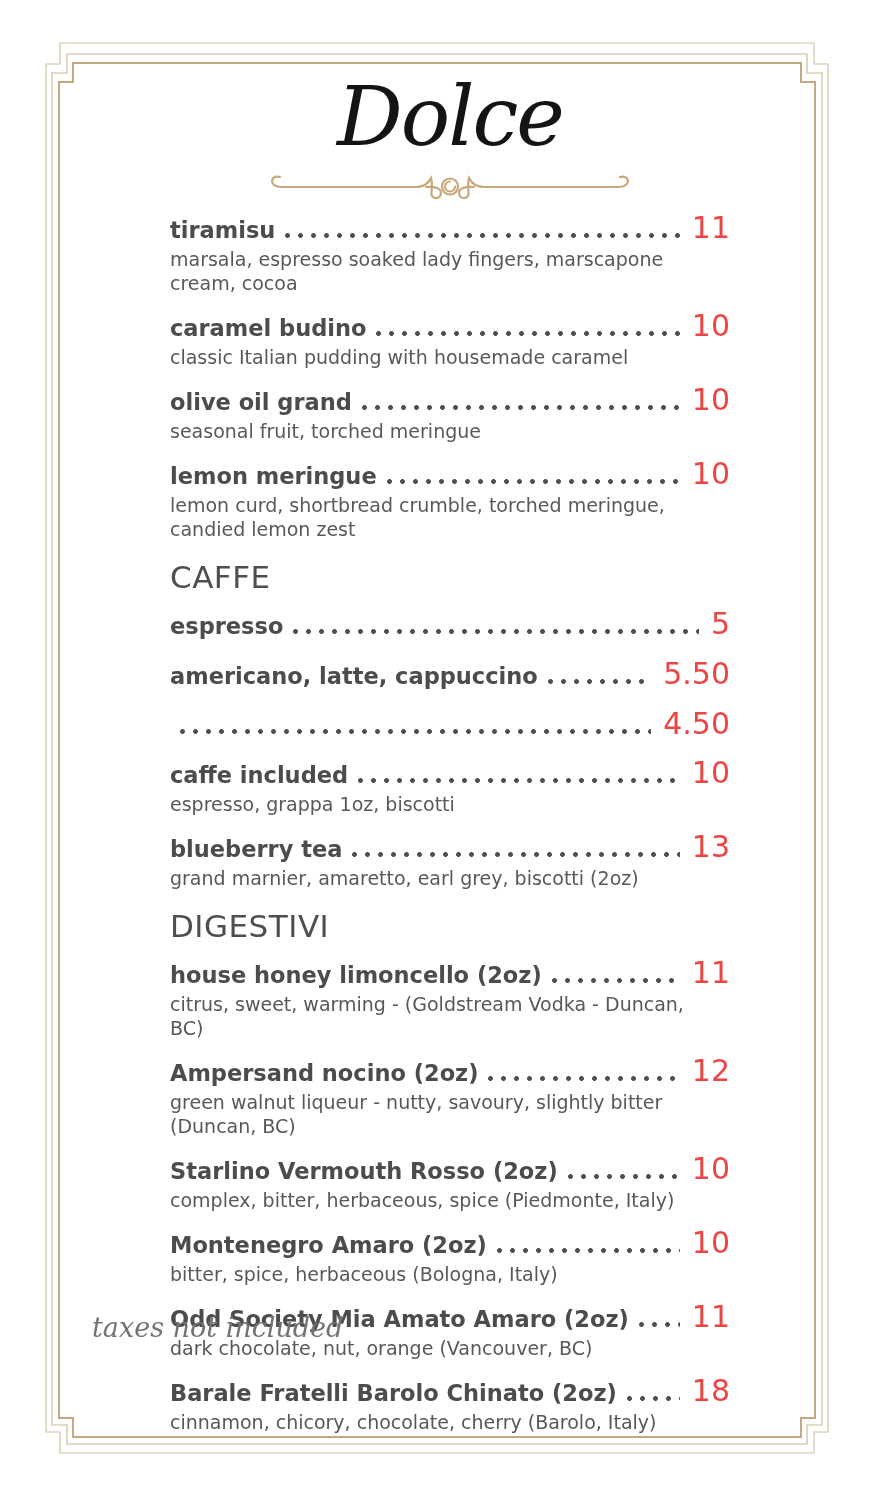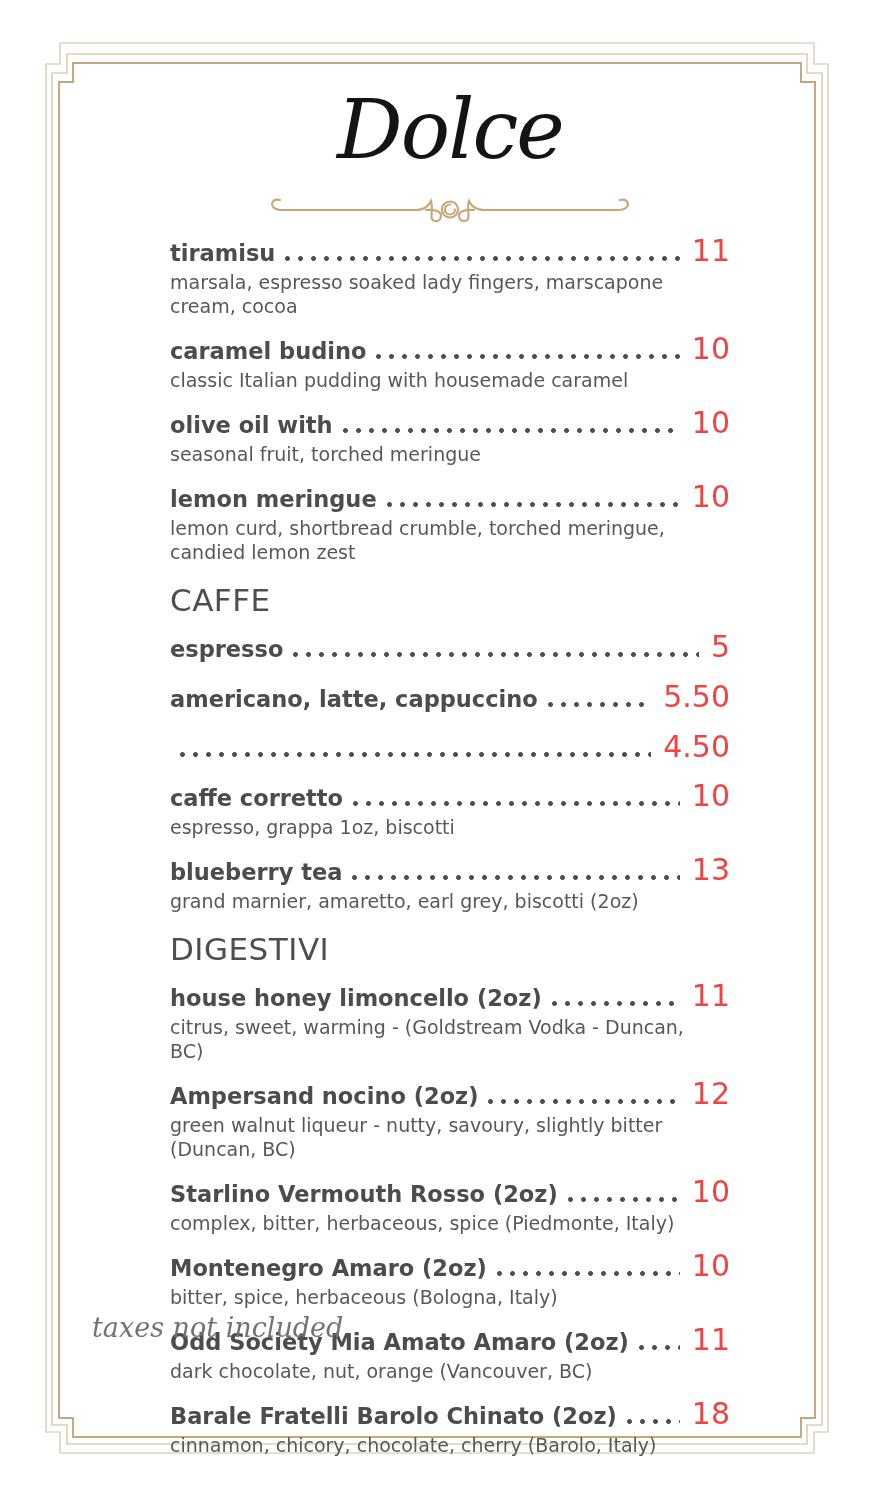--- a/index.html
+++ b/index.html
@@ -1,20 +1,20 @@
 <!DOCTYPE html>
 <html><head>
 <meta charset="utf-8">
 <style>
   html,body{margin:0;padding:0;background:#ffffff;width:874px;height:1500px;overflow:hidden;
     font-family:"DejaVu Sans","Liberation Sans",sans-serif;}
   .page{position:relative;width:874px;height:1500px;background:#fff;}
   .frame-svg{position:absolute;left:0;top:0;width:874px;height:1500px;pointer-events:none;}
   .content{position:absolute;left:170px;top:0;width:560px;}
-  .menu-title{margin:16px;padding-top:66px;text-align:center;
+  .menu-title{margin:3px;padding-top:66px;text-align:center;
     font-family:"DejaVu Serif","Liberation Serif",serif;font-style:italic;font-weight:400;
     font-size:82px;line-height:96px;color:#141414;letter-spacing:-2px;}
   .divider{display:block;margin:6px auto 10px auto;}
   .section-header{margin:6px 0 12px 0;text-align:left;font-weight:400;
     font-size:31px;line-height:40px;color:#4e4e4e;letter-spacing:0.5px;}
   .menu-item{margin:0 0 16px 0;}
   .menu-item.no-desc{margin-bottom:19px;}
   .row{display:flex;align-items:baseline;}
   .item-name{font-size:22.5px;font-weight:700;color:#4c4c4c;line-height:28px;white-space:nowrap;}
   .dots{flex:1;height:5px;margin:0 12px 1px 10px;align-self:baseline;
@@ -66,21 +66,21 @@
     <div class="row">
       <span class="item-name">caramel budino</span>
       <span class="dots"></span>
       <span class="item-price">10</span>
     </div>
     <div class="item-desc">classic Italian pudding with housemade caramel</div>
   </div>
 
   <div class="menu-item">
     <div class="row">
-      <span class="item-name">olive oil with</span>
+      <span class="item-name">olive oil grand</span>
       <span class="dots"></span>
       <span class="item-price">10</span>
     </div>
     <div class="item-desc">seasonal fruit, torched meringue</div>
   </div>
 
   <div class="menu-item">
     <div class="row">
       <span class="item-name">lemon meringue</span>
       <span class="dots"></span>
@@ -113,21 +113,21 @@
   <div class="menu-item no-desc">
     <div class="row">
       <span class="dots"></span>
       <span class="item-price">4.50</span>
     </div>
 
   </div>
 
   <div class="menu-item">
     <div class="row">
-      <span class="item-name">caffe corretto</span>
+      <span class="item-name">caffe included</span>
       <span class="dots"></span>
       <span class="item-price">10</span>
     </div>
     <div class="item-desc">espresso, grappa 1oz, biscotti</div>
   </div>
 
   <div class="menu-item">
     <div class="row">
       <span class="item-name">blueberry tea</span>
       <span class="dots"></span>

